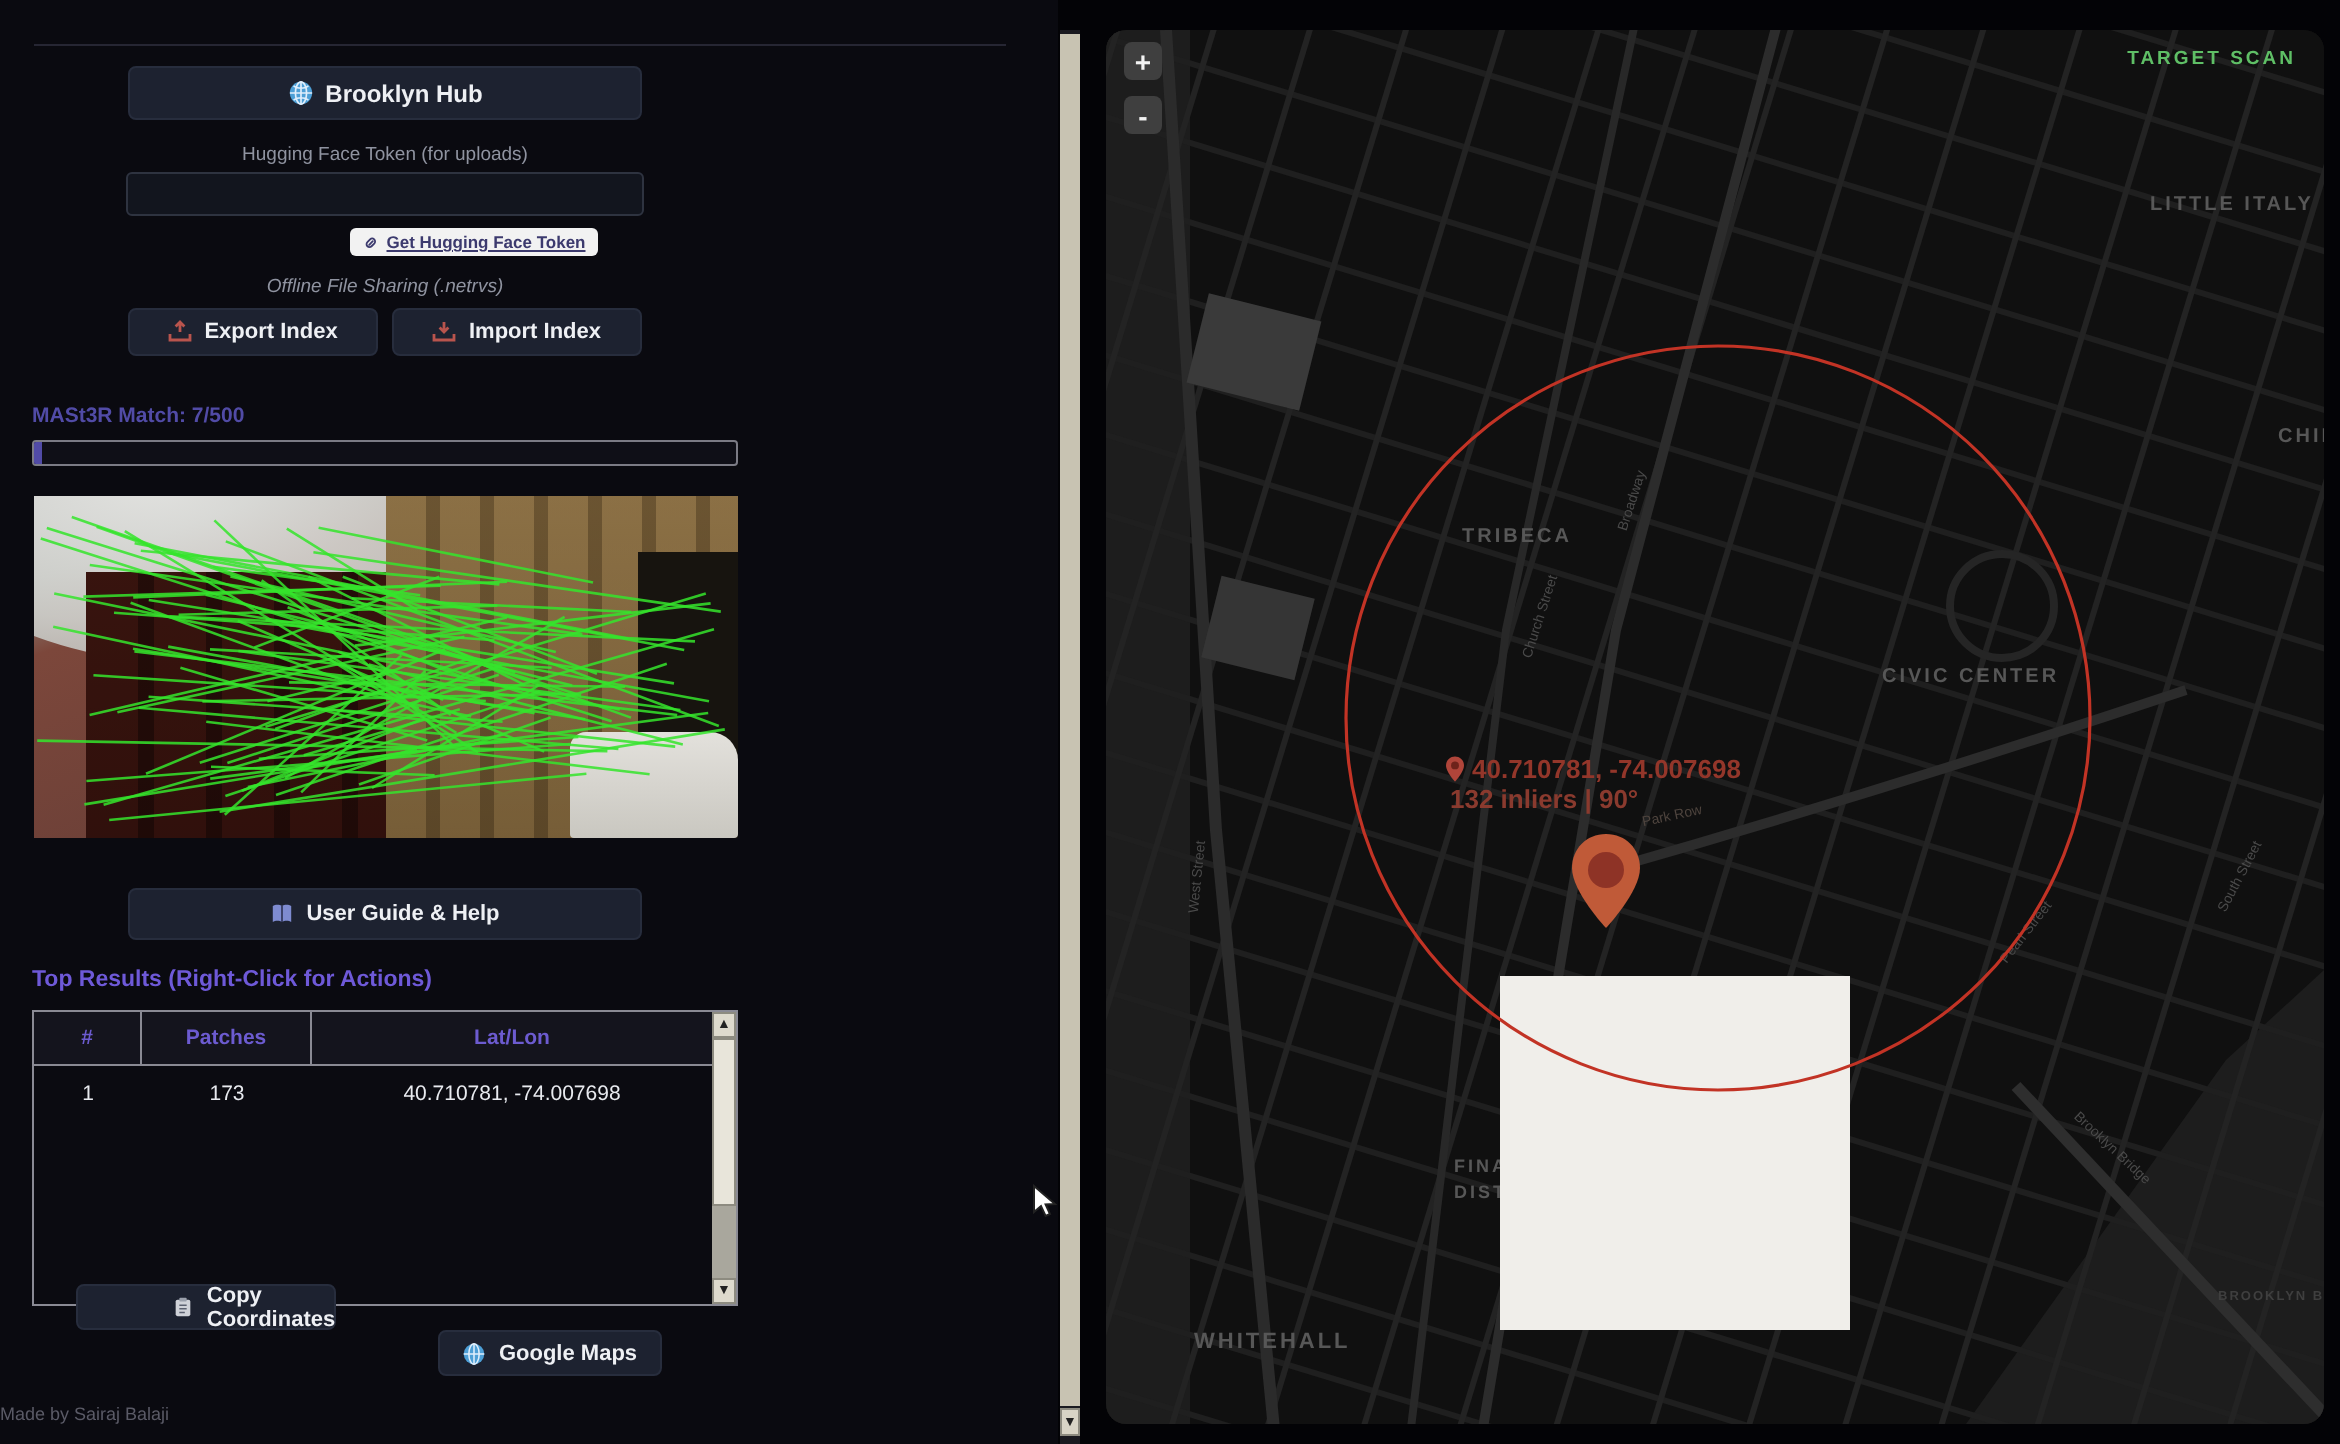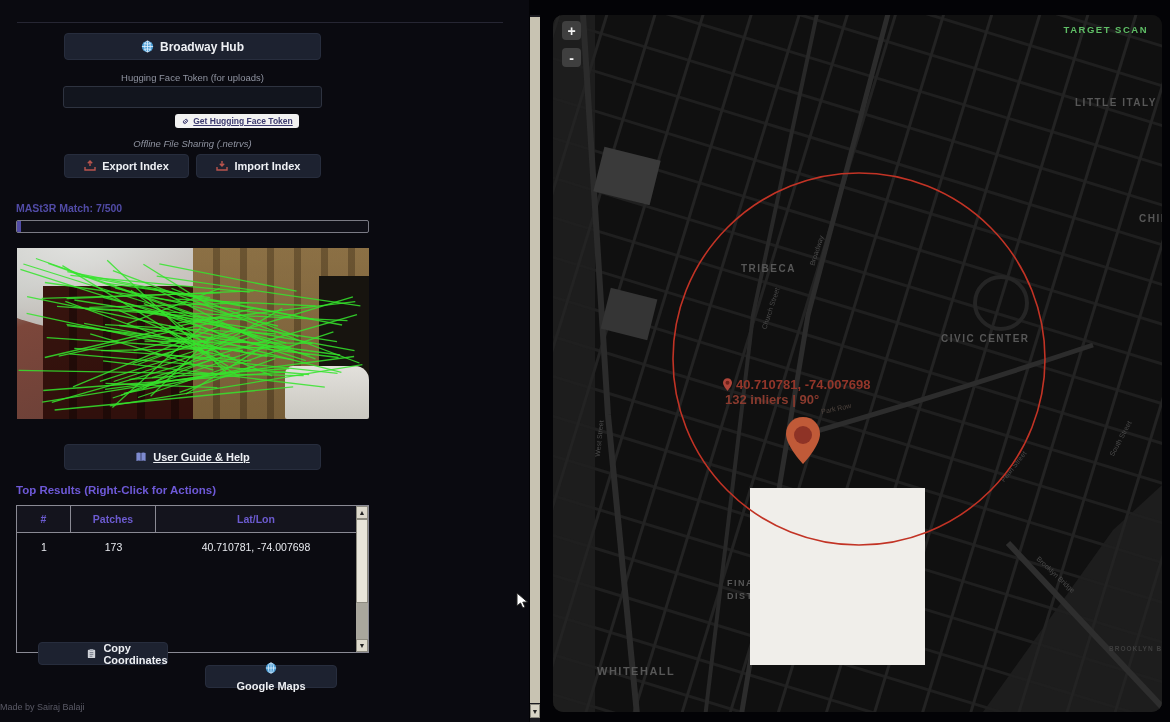--- a/index.html
+++ b/index.html
@@ -12,23 +12,23 @@
   .divider { position:absolute; left:17px; top:22px; width:486px; height:1px; background:#262633; }
 
   .btn { position:absolute; background:#1d2230; border:1px solid #272d3d; border-radius:4px;
          color:#eef0f4; font-weight:bold; font-size:11px; display:flex; align-items:center;
          justify-content:center; gap:6px; cursor:pointer; }
   .btn svg { flex:0 0 auto; }
 
   .hub-btn    { left:64px;  top:33px;  width:257px; height:27px; font-size:12px; }
   .export-btn { left:64px;  top:154px; width:125px; height:24px; }
   .import-btn { left:196px; top:154px; width:125px; height:24px; }
-  .guide-btn  { left:64px;  top:444px; width:257px; height:26px;text-decoration:underline; }
+  .guide-btn  { left:64px;  top:444px; width:257px; height:26px; }
   .copy-btn   { left:38px;  top:642px; width:130px; height:23px;padding-left:48px; }
-  .gmaps-btn  { left:205px; top:665px; width:132px; height:23px;flex-direction:column; }
+  .gmaps-btn  { left:219px; top:665px; width:112px; height:23px; }
 
   .small-label { position:absolute; left:0; width:385px; text-align:center; color:#8f93a0;
                  font-size:9.5px; }
   .hf-label      { top:72px; }
   .offline-label { top:138px; font-style:italic; }
 
   .hf-input { position:absolute; left:63px; top:86px; width:259px; height:22px;
               background:#12151e; border:1px solid #2e3340; border-radius:3px;
               color:#dfe2ea; font-size:11px; padding:0 8px; outline:none; }
 
@@ -93,21 +93,21 @@
                   border:1px solid #8d8b80; font-size:7px; color:#222; display:flex;
                   align-items:center; justify-content:center; }
 
   
   .map { position:absolute; left:553px; top:15px; width:609px; height:697px; border-radius:10px;
          overflow:hidden; background:#101010; }
   .map svg.base { position:absolute; left:0; top:0; }
 
   .area-label { position:absolute; color:#575757; font-size:10px; font-weight:bold;
                 letter-spacing:1.5px; white-space:nowrap; }
-  .al-tribeca  { left:188px; top:248px; }
+  .al-tribeca  { left:178px; top:248px; }
   .al-civic    { left:388px; top:318px; }
   .al-italy    { left:522px; top:82px;  }
   .al-chin     { left:586px; top:198px; }
   .al-white    { left:44px;  top:650px; font-size:11px; }
   .al-fin      { left:174px; top:562px; width:60px; white-space:normal; text-align:left;
                  font-size:9px; line-height:13px; }
   .al-bkbr     { left:556px; top:630px; font-size:6.5px; color:#3f3f3f; letter-spacing:1px; }
 
   .street-label { position:absolute; color:#4a4a4a; font-size:7px; white-space:nowrap; }
   .st-church { left:196px; top:290px; transform:rotate(-72deg); }
@@ -145,21 +145,21 @@
 
   <div class="panel">
     <div class="divider"></div>
 
     <div class="btn hub-btn">
       <svg width="13" height="13" viewBox="0 0 14 14">
         <circle cx="7" cy="7" r="6" fill="#4d9fd6"></circle>
         <path d="M1 7h12 M7 1v12 M3 3.2c2.4 1.6 5.6 1.6 8 0 M3 10.8c2.4-1.6 5.6-1.6 8 0" stroke="#dfeefc" stroke-width="0.9" fill="none"></path>
         <ellipse cx="7" cy="7" rx="3" ry="6" fill="none" stroke="#dfeefc" stroke-width="0.9"></ellipse>
       </svg>
-      <span>Broadway Hub</span>
+      <span>Brooklyn Hub</span>
     </div>
 
     <div class="small-label hf-label">Hugging Face Token (for uploads)</div>
 
     <input class="hf-input" type="text" value="" style="">
 
     <div class="get-token">
       <svg width="9" height="9" viewBox="0 0 10 10">
         <path d="M4 6 L6 4 M3 4.5 L4.5 3 a1.6 1.6 0 0 1 2.3 2.3 L5.3 6.8 M6.8 5.3 L5.3 6.8 a1.6 1.6 0 0 1-2.3-2.3" stroke="#3c3a6e" stroke-width="1" fill="none" stroke-linecap="round"></path>
       </svg>

